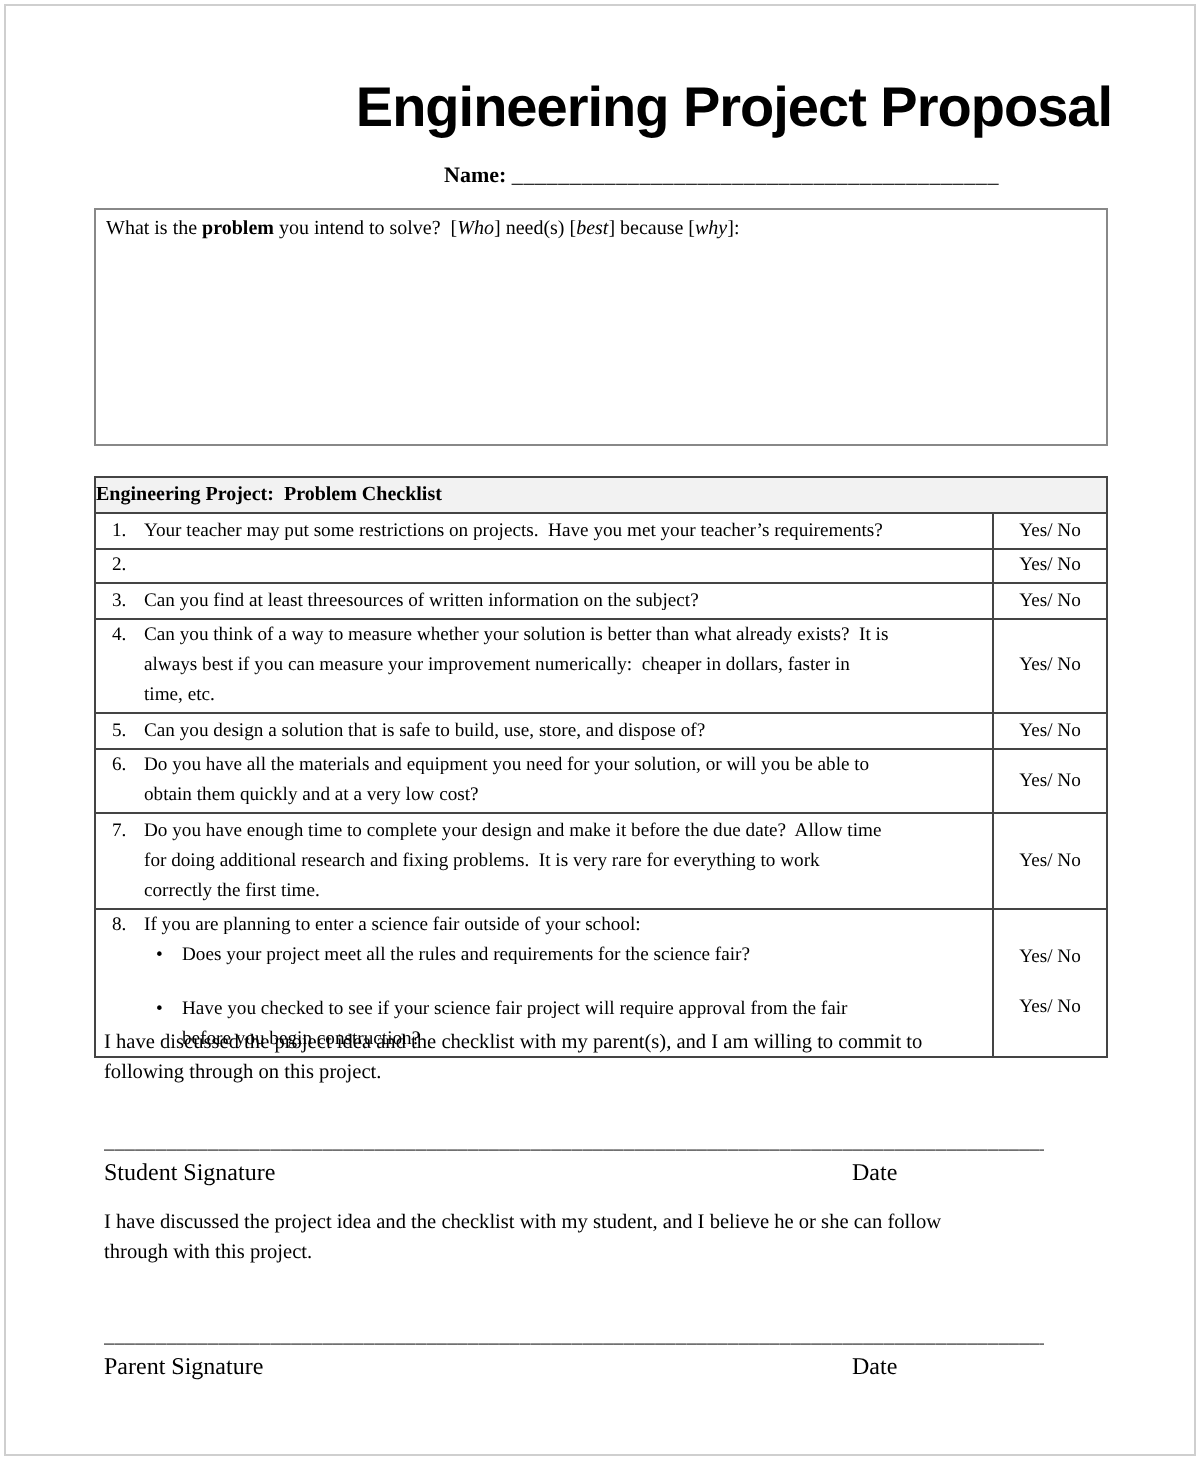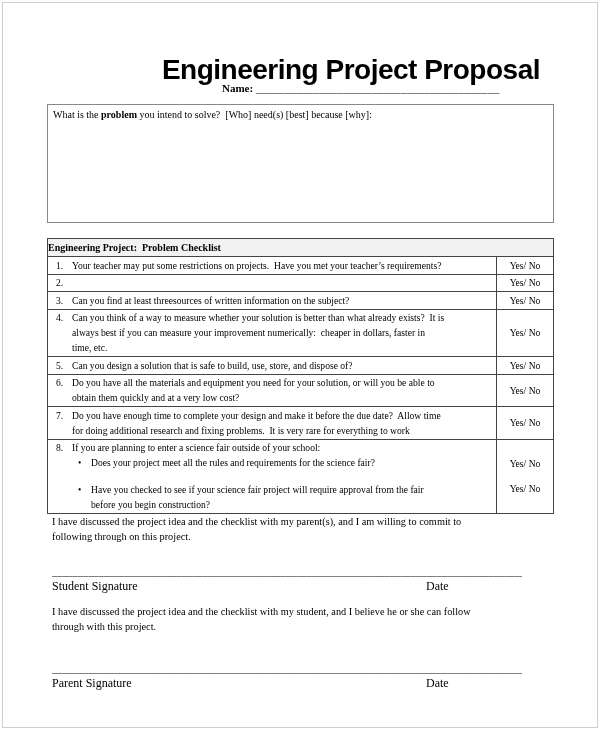--- a/index.html
+++ b/index.html
@@ -1,32 +1,32 @@
 <!DOCTYPE html>
 <html><head>
 <meta charset="utf-8">
 <style>
   html,body{margin:0;padding:0;background:#fff;}
   .page{position:relative;width:600px;height:730px;background:#ffffff;color:#000;
         font-family:"Liberation Serif","DejaVu Serif",serif;overflow:hidden;}
   .frame{position:absolute;inset:2px;border:1px solid #cfcfcf;pointer-events:none;}
 
-  .title{position:absolute;top:38px;right:44px;margin:16px;
+  .title{position:absolute;top:38px;right:44px;margin:0;
          font-family:"Liberation Sans","DejaVu Sans",sans-serif;
          font-weight:bold;font-size:28px;line-height:32px;letter-spacing:-0.5px;white-space:pre;}
 
   .name-row{position:absolute;top:82px;left:222px;font-size:11px;line-height:13px;white-space:pre;}
   .name-label{font-weight:bold;}
   .name-line{font-weight:normal;letter-spacing:0.3px;}
 
   .problem-box{position:absolute;top:104px;left:47px;width:507px;height:119px;
                border:1px solid #888;box-sizing:border-box;padding:3px 5px;}
   .problem-q{font-size:10px;line-height:13px;white-space:pre;}
   .problem-q .b{font-weight:bold;}
-  .problem-q .i{}
+  .problem-q .i{font-style:italic;}
 
   .tbl{position:absolute;top:238px;left:47px;width:507px;border:1px solid #444;
        box-sizing:border-box;font-size:9.6px;line-height:15px;}
   .thead{background:#f2f2f2;text-align:left;font-weight:bold;font-size:10px;
          padding:1px 0;white-space:pre;}
   .row{display:flex;border-top:1px solid #444;align-items:stretch;}
   .q{flex:1;display:flex;padding:0.5px 0 1px 0;min-width:0;}
   .num{flex:none;width:16px;padding-left:8px;white-space:pre;}
   .qt{flex:1;min-width:0;}
   .line{white-space:pre;}
@@ -116,20 +116,21 @@
             </div>
           </div>
           <div class="yn">Yes/ No</div>
         </div>
         <div class="row">
           <div class="q">
             <span class="num">7.</span>
             <div class="qt">
               <div class="line">Do you have enough time to complete your design and make it before the due date?  Allow time</div>
               <div class="line">for doing additional research and fixing problems.  It is very rare for everything to work</div>
+              <div class="line">correctly the first time.</div>
             </div>
           </div>
           <div class="yn">Yes/ No</div>
         </div>
         <div class="row">
           <div class="q">
             <span class="num">8.</span>
             <div class="qt">
               <div class="line">If you are planning to enter a science fair outside of your school:</div>
               <div class="bullet">

